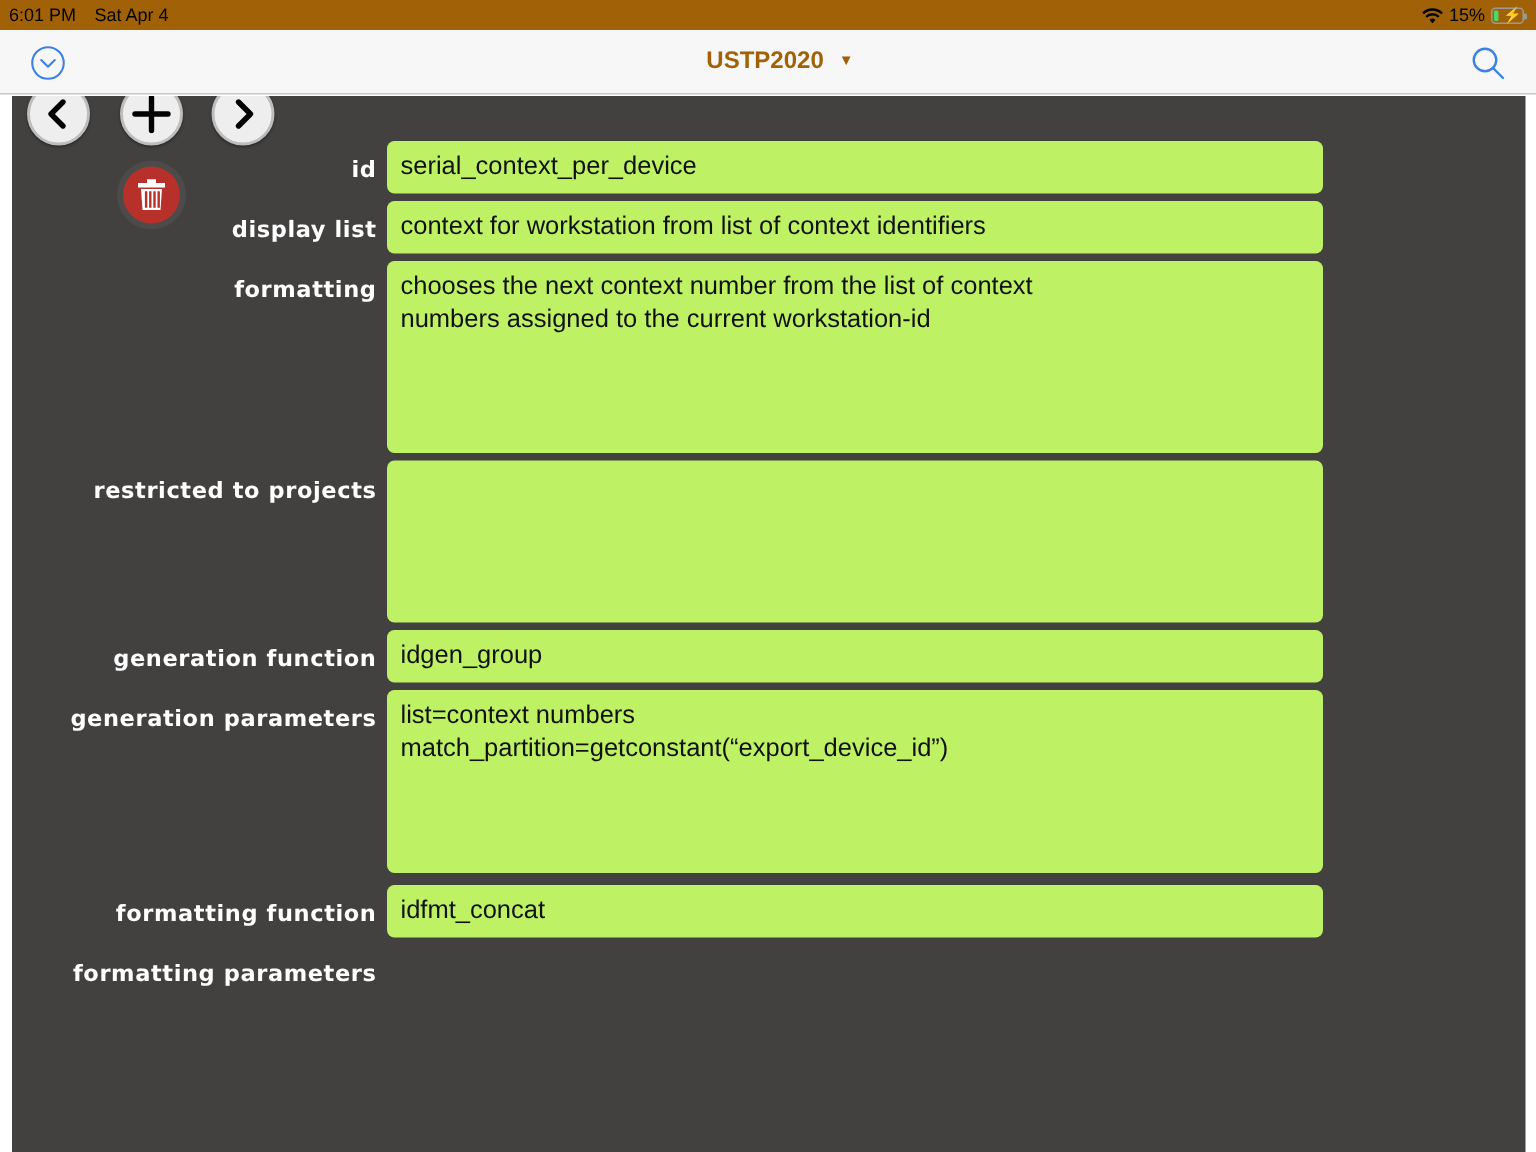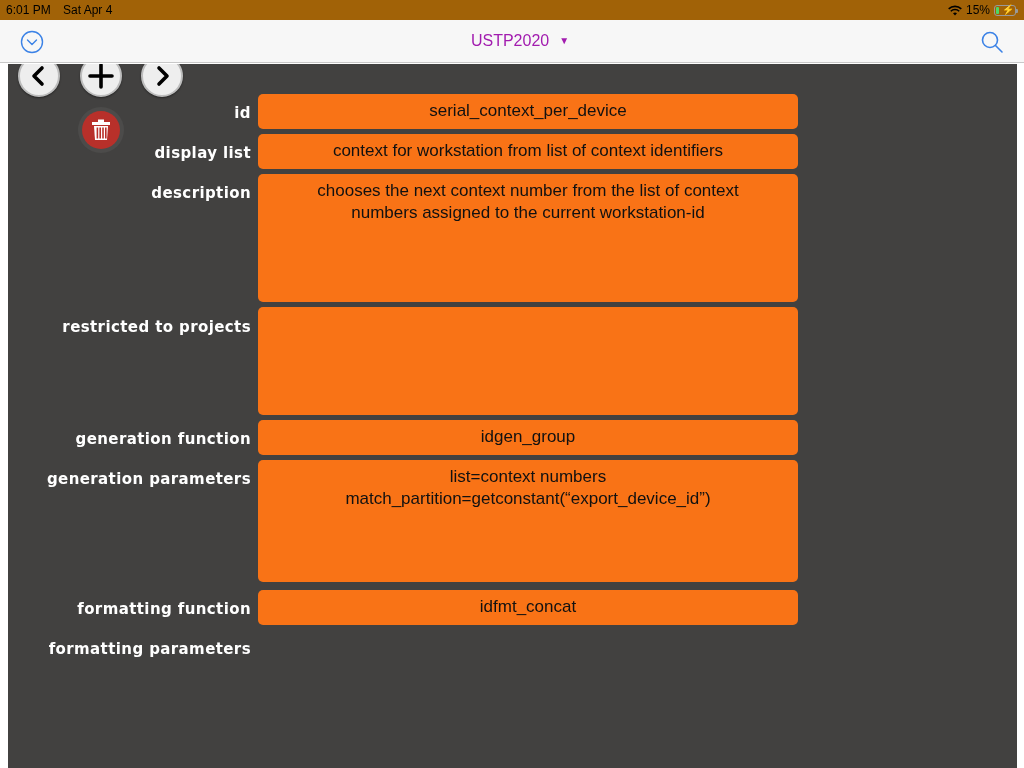--- a/index.html
+++ b/index.html
@@ -6,29 +6,29 @@
     html, body { width: 1024px; height: 768px; overflow: hidden; background: #ffffff; font-family: "Liberation Sans", sans-serif; }
     .status-bar { position: absolute; left: 0; top: 0; width: 1024px; height: 20px; background: #a16207; font-size: 12px; color: #000; }
     .status-time { position: absolute; left: 6px; top: 3px; }
     .status-date { position: absolute; left: 63px; top: 3px; }
     .status-right { position: absolute; right: 8px; top: 3px; display: flex; align-items: center; gap: 4px; font-size: 12px; }
     .battery { width: 22px; height: 11px; border: 1px solid #999; border-radius: 3px; position: relative; display: inline-block; }
     .battery::after { content: ""; position: absolute; right: -3px; top: 3px; width: 2px; height: 4px; background: #999; border-radius: 0 1px 1px 0; }
     .battery-fill { position: absolute; left: 1px; top: 1px; width: 3px; height: 7px; background: #4cd964; border-radius: 1px; }
     .battery-bolt { position: absolute; left: 7px; top: -2px; font-size: 10px; color: #000; }
     .nav-bar { position: absolute; left: 0; top: 20px; width: 1024px; height: 43px; background: #f7f7f7; border-bottom: 1px solid #c8c8c8; }
-    .nav-title { position: absolute; left: 0; right: 0; top: 12px; text-align: center; font-size: 16px; font-weight: normal; color: #a21caf; margin-left: 16px; }
+    .nav-title { position: absolute; left: 0; right: 0; top: 12px; text-align: center; font-size: 16px; font-weight: bold; color: #a16207; margin-left: 16px; }
     .nav-title-caret { font-size: 10px; margin-left: 10px; vertical-align: 2px; }
     .nav-left-icon { position: absolute; left: 20px; top: 10px; width: 24px; height: 24px; }
     .nav-right-icon { position: absolute; left: 980px; top: 10px; width: 24px; height: 24px; }
     .content { position: absolute; left: 8px; top: 64px; width: 1009px; height: 704px; background: #424140; overflow: hidden; }
     .circle-btn { position: absolute; width: 42px; height: 42px; border-radius: 50%; background: #eeeeee; border: 2px solid #bdbdbd; box-shadow: 0 1px 2px rgba(0,0,0,0.4); display: flex; align-items: center; justify-content: center; }
     .trash-btn { position: absolute; width: 38px; height: 38px; border-radius: 50%; background: #b8302a; box-shadow: 0 0 0 4px #4c4b4a; display: flex; align-items: center; justify-content: center; }
     .field-label { position: absolute; right: 766px; color: #ffffff; font-family: "DejaVu Sans", sans-serif; font-weight: bold; font-size: 15px; text-align: right; white-space: nowrap; letter-spacing: 0.4px; }
-    .field { position: absolute; left: 250px; width: 540px; background: #f97316; border-radius: 5px; color: #111; font-size: 17px; line-height: 22px; padding: 6px 9px; white-space: pre-wrap; text-align: center; }
+    .field { position: absolute; left: 250px; width: 624px; background: #bef264; border-radius: 5px; color: #111; font-size: 17px; line-height: 22px; padding: 6px 9px; white-space: pre-wrap; }
   </style>
 </head>
 <body>
 
 <div class="status-bar">
   <span class="status-time">6:01 PM</span>
   <span class="status-date">Sat Apr 4</span>
   <div class="status-right">
     <svg width="14" height="11" viewBox="0 0 14 11">
       <path d="M7 10.5 L5 8.3 A3 3 0 0 1 9 8.3 Z" fill="#000"></path>
@@ -84,21 +84,21 @@
       <rect x="14" y="8.5" width="1.6" height="11" fill="#b8302a"></rect>
     </svg>
   </div>
 
   <div class="field-label" style="top:40px;">id</div>
   <div class="field" style="top:30px; height:35px;">serial_context_per_device</div>
 
   <div class="field-label" style="top:80px;">display list</div>
   <div class="field" style="top:70px; height:35px;">context for workstation from list of context identifiers</div>
 
-  <div class="field-label" style="top:120px;">description</div>
+  <div class="field-label" style="top:120px;">formatting</div>
   <div class="field" style="top:110px; height:128px;">chooses the next context number from the list of context
 numbers assigned to the current workstation-id</div>
 
   <div class="field-label" style="top:254px;">restricted to projects</div>
   <div class="field" style="top:243px; height:108px;"></div>
 
   <div class="field-label" style="top:366px;">generation function</div>
   <div class="field" style="top:356px; height:35px;">idgen_group</div>
 
   <div class="field-label" style="top:406px;">generation parameters</div>

